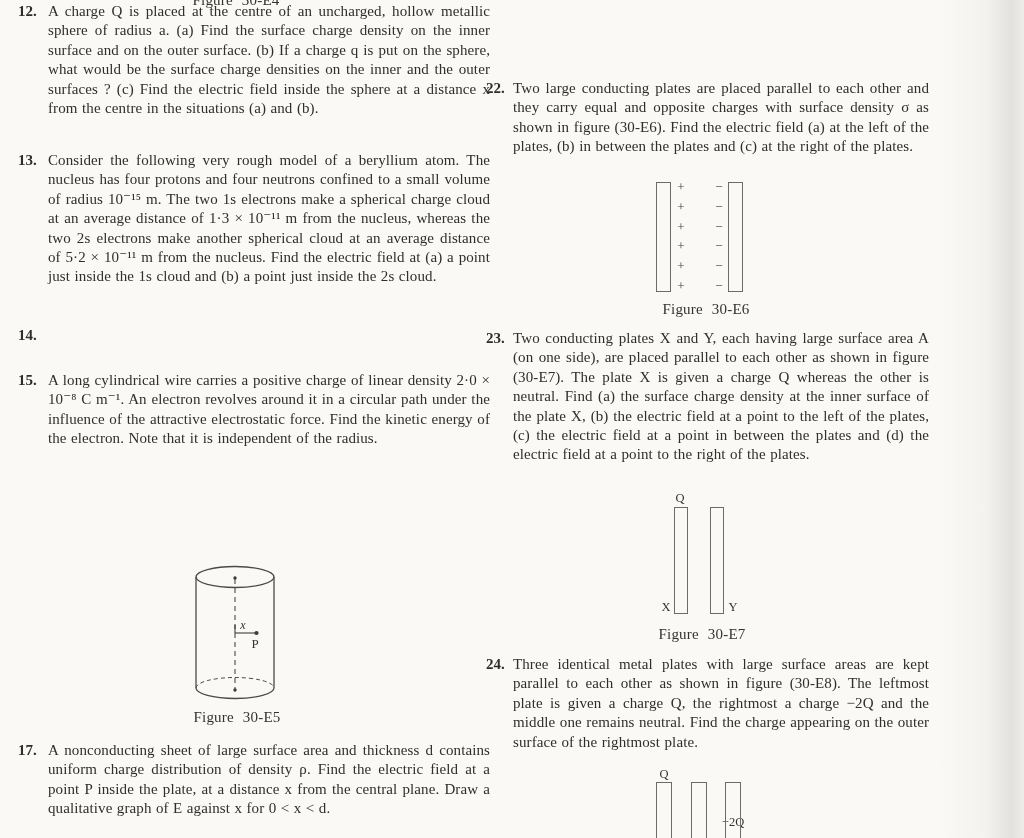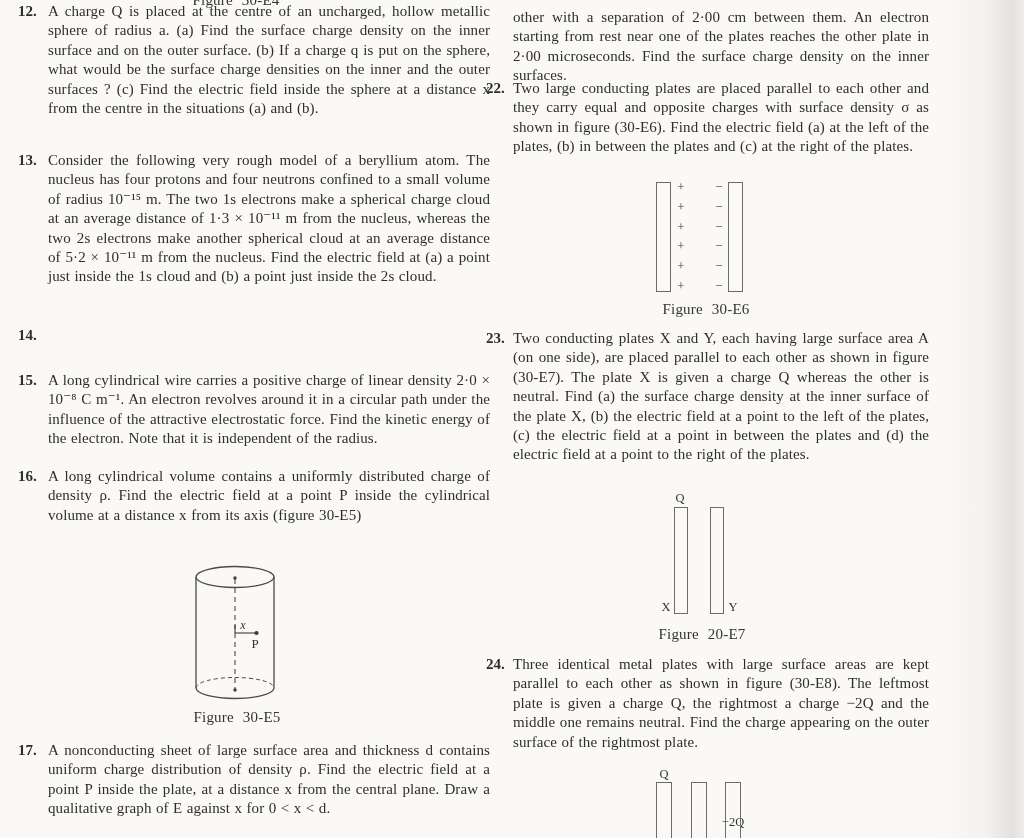--- a/index.html
+++ b/index.html
@@ -84,24 +84,20 @@
 
   <div class="prob lcol" id="p14">
     <span class="num">14.</span>
   </div>
 
   <div class="prob lcol" id="p15">
     <span class="num">15.</span>
     <span>A long cylindrical wire carries a positive charge of linear density 2·0 × 10⁻⁸ C m⁻¹. An electron revolves around it in a circular path under the influence of the attractive electrostatic force. Find the kinetic energy of the electron. Note that it is independent of the radius.</span>
   </div>
 
-  <div class="prob lcol" id="p16">
-    <span class="num">16.</span>
-    <span>A long cylindrical volume contains a uniformly distributed charge of density ρ. Find the electric field at a point P inside the cylindrical volume at a distance x from its axis (figure 30-E5)</span>
-  </div>
 
   <svg class="figsvg" id="fig-e5" width="110" height="150" viewBox="0 0 110 150">
     <ellipse cx="50" cy="21" rx="39" ry="10.5" fill="none" stroke="#4a4a48" stroke-width="1.3"></ellipse>
     <line x1="11" y1="21" x2="11" y2="132" stroke="#4a4a48" stroke-width="1.3"></line>
     <line x1="89" y1="21" x2="89" y2="132" stroke="#4a4a48" stroke-width="1.3"></line>
     <path d="M11,132 A39,10.5 0 0 0 89,132" fill="none" stroke="#4a4a48" stroke-width="1.3"></path>
     <path d="M11,132 A39,10.5 0 0 1 89,132" fill="none" stroke="#4a4a48" stroke-width="1" stroke-dasharray="4 3"></path>
     <line x1="50" y1="23" x2="50" y2="135" stroke="#4a4a48" stroke-width="1.1" stroke-dasharray="5 4"></line>
     <circle cx="50" cy="22" r="1.7" fill="#3c3c3a"></circle>
     <circle cx="50" cy="134" r="1.7" fill="#3c3c3a"></circle>
@@ -111,23 +107,20 @@
     <text x="58" y="73" font-size="12" font-style="italic" fill="#333" text-anchor="middle">x</text>
     <text x="70" y="92" font-size="13" fill="#333" text-anchor="middle">P</text>
   </svg>
   <div class="caption" id="cap-e5">Figure 30-E5</div>
 
   <div class="prob lcol" id="p17">
     <span class="num">17.</span>
     <span>A nonconducting sheet of large surface area and thickness d contains uniform charge distribution of density ρ. Find the electric field at a point P inside the plate, at a distance x from the central plane. Draw a qualitative graph of E against x for 0 &lt; x &lt; d.</span>
   </div>
 
-  <div class="prob" id="cont21">
-    <span>other with a separation of 2·00 cm between them. An electron starting from rest near one of the plates reaches the other plate in 2·00 microseconds. Find the surface charge density on the inner surfaces.</span>
-  </div>
 
   <div class="prob rcol" id="p22">
     <span class="num">22.</span>
     <span>Two large conducting plates are placed parallel to each other and they carry equal and opposite charges with surface density σ as shown in figure (30-E6). Find the electric field (a) at the left of the plates, (b) in between the plates and (c) at the right of the plates.</span>
   </div>
 
   <div class="plate" id="e6-plate-left"></div>
   <div class="signcol" id="e6-plus">
     <span>+</span>
     <span>+</span>
@@ -150,21 +143,21 @@
   <div class="prob rcol" id="p23">
     <span class="num">23.</span>
     <span>Two conducting plates X and Y, each having large surface area A (on one side), are placed parallel to each other as shown in figure (30-E7). The plate X is given a charge Q whereas the other is neutral. Find (a) the surface charge density at the inner surface of the plate X, (b) the electric field at a point to the left of the plates, (c) the electric field at a point in between the plates and (d) the electric field at a point to the right of the plates.</span>
   </div>
 
   <div class="figlabel" id="e7-q">Q</div>
   <div class="plate" id="e7-plate-left"></div>
   <div class="plate" id="e7-plate-right"></div>
   <div class="figlabel" id="e7-x">X</div>
   <div class="figlabel" id="e7-y">Y</div>
-  <div class="caption" id="cap-e7">Figure 20-E7</div>
+  <div class="caption" id="cap-e7">Figure 30-E7</div>
 
   <div class="prob rcol" id="p24">
     <span class="num">24.</span>
     <span>Three identical metal plates with large surface areas are kept parallel to each other as shown in figure (30-E8). The leftmost plate is given a charge Q, the rightmost a charge −2Q and the middle one remains neutral. Find the charge appearing on the outer surface of the rightmost plate.</span>
   </div>
 
   <div class="figlabel" id="e8-q">Q</div>
   <div class="figlabel" id="e8-m2q">−2Q</div>
   <div class="plate" id="e8-plate-1"></div>
   <div class="plate" id="e8-plate-2"></div>

